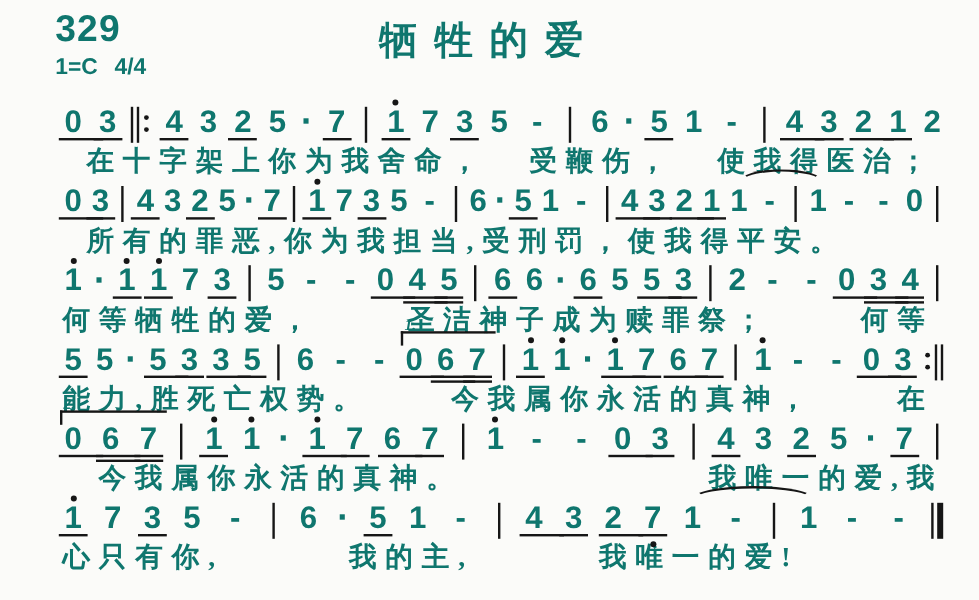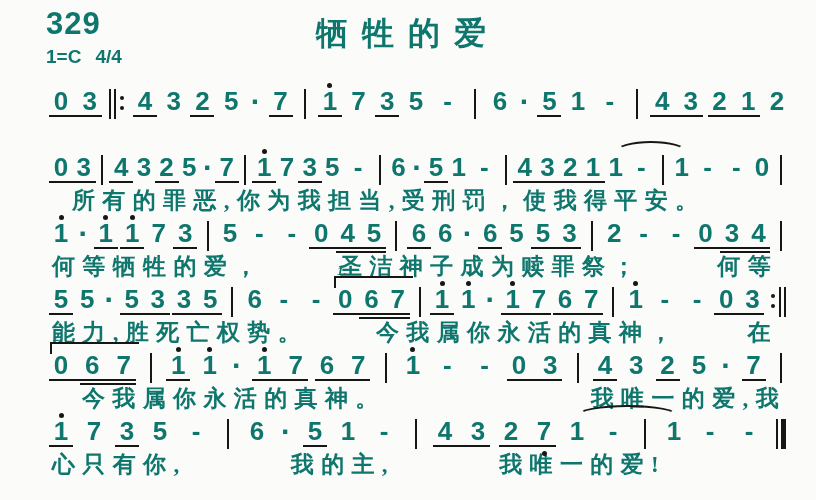--- a/index.html
+++ b/index.html
@@ -217,20 +217,25 @@
             <i class="ul n1"></i>
             <i class="ld"></i>
           </span>
           <span class="tk note">
             <i class="hd"></i>
             <b class="dg">2</b>
             <i class="ul"></i>
             <i class="ld"></i>
           </span>
         </div>
+        <div class="lyr" style="padding-left: 20px; padding-right: 6px;">
+          <span class="seg">在十字架上你为我舍命，</span>
+          <span class="seg">受鞭伤，</span>
+          <span class="seg">使我得医治；</span>
+        </div>
       </div>
       <div class="line">
         <div class="melody">
           <span class="tk note">
             <i class="hd"></i>
             <b class="dg">0</b>
             <i class="ul n1 cont"></i>
             <i class="ld"></i>
           </span>
           <span class="tk note">

